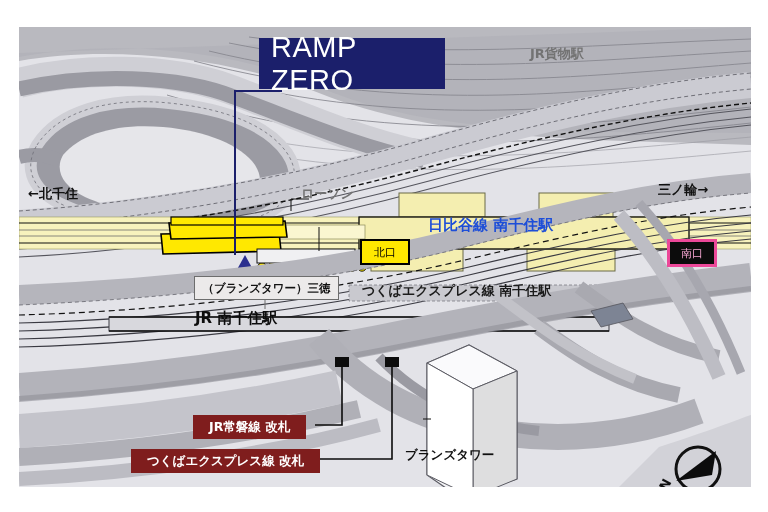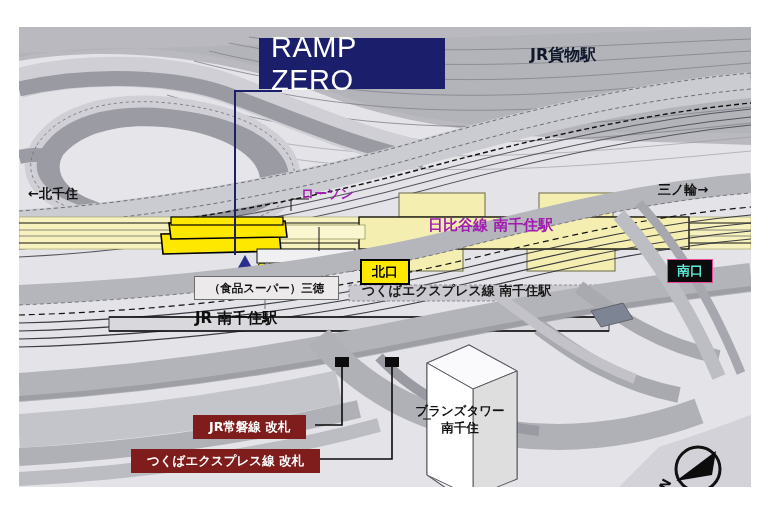--- a/index.html
+++ b/index.html
@@ -9,33 +9,33 @@
   svg.layer{position:absolute;left:0;top:0;width:732px;height:460px;}
   .lbl{position:absolute;white-space:nowrap;font-family:"DejaVu Sans","Liberation Sans",sans-serif;}
 
   
   #ramp-zero{
     position:absolute;left:259px;top:38px;width:186px;height:51px;
     background:#1b1f6b;display:flex;align-items:center;justify-content:center;
   }
   #ramp-zero span{color:#ffffff;font-size:29px;letter-spacing:.5px;
     font-family:"Liberation Sans","DejaVu Sans",sans-serif;font-weight:400;margin-left:12px;}
-  .t-freight{font-size:16px;color:#0f172a;font-weight:bold;text-align:center;}
+  .t-freight{font-size:13px;color:#737373;font-weight:bold;text-align:center;}
   .t-dir{font-size:13px;color:#111;font-weight:bold;}
-  .t-lawson{font-size:13px;color:#a21caf;font-weight:bold;}
-  .t-hibiya{font-size:15px;color:#a21caf;font-weight:bold;letter-spacing:0px;}
+  .t-lawson{font-size:13px;color:#737373;font-weight:bold;}
+  .t-hibiya{font-size:15px;color:#1d4ed8;font-weight:bold;letter-spacing:0px;}
   .t-tx{font-size:13px;color:#1b1b1b;font-weight:bold;margin-top:12px;}
   .t-jr{font-size:15px;color:#0d0d0d;font-weight:bold;text-align:center;}
-  .t-tower{font-size:12.5px;color:#101010;font-weight:bold;text-align:center;line-height:1.35;}
+  .t-tower{font-size:12.5px;color:#101010;font-weight:bold;line-height:1.35;margin-top:44px;}
 
   
   .chip{position:absolute;display:flex;align-items:center;justify-content:center;
-        font-size:13px;font-weight:bold;font-family:"DejaVu Sans",sans-serif;margin-top:20px;}
+        font-size:11px;font-weight:normal;font-family:"DejaVu Sans",sans-serif;}
   .chip-yellow{background:#ffe800;border:2px solid #000;color:#000;}
-  .chip-black{background:#0c0c0c;border:1px solid #ec4899;color:#5eead4;}
+  .chip-black{background:#0c0c0c;border:3px solid #ec4899;color:#f9a8d4;}
 
   
   #santoku{position:absolute;left:175px;top:249px;width:143px;height:22px;
     background:#eceaea;border:1px solid #6d6d6d;display:flex;align-items:center;justify-content:center;}
   #santoku span{font-size:11.5px;color:#111;font-weight:bold;}
 
   
   .callout{position:absolute;background:#7f1d1d;color:#ffffff;
     font-size:12.5px;font-weight:bold;display:flex;align-items:center;
     padding:2px 16px;font-family:"DejaVu Sans",sans-serif;}
@@ -218,32 +218,31 @@
 
     <div class="lbl t-lawson" style="left:282px;top:158px;">ローソン</div>
 
     <div class="lbl t-hibiya" style="left:409px;top:189px;">日比谷線 南千住駅</div>
 
     <div class="lbl t-tx" style="left:343px;top:243px;">つくばエクスプレス線 南千住駅</div>
 
     <div class="lbl t-jr" style="left:176px;top:282px;">JR 南千住駅</div>
 
     <div id="santoku">
-      <span>（食品スーパー）三徳</span>
+      <span>（ブランズタワー）三徳</span>
     </div>
 
     <div class="chip chip-yellow" style="left:341px;top:212px;width:46px;height:22px;">北口</div>
     <div class="chip chip-black" style="left:648px;top:212px;width:44px;height:22px;">南口</div>
 
     <div class="callout" style="left:174px;top:388px;height:20px;">JR常磐線 改札</div>
     <div class="callout" style="left:112px;top:422px;height:20px;">つくばエクスプレス線 改札</div>
 
     <div class="lbl t-tower" style="left:386px;top:376px;width:110px;">
       <div>ブランズタワー</div>
-      <div>南千住</div>
     </div>
 
     <div id="compass">
       <svg width="72" height="66" viewBox="0 0 72 66">
         <circle cx="40" cy="28" r="22" fill="none" stroke="#111" stroke-width="3"></circle>
         <polygon points="18,40 58,10 54,34" fill="#0c0c0c"></polygon>
       </svg>
       <div class="n">N</div>
     </div>
 

